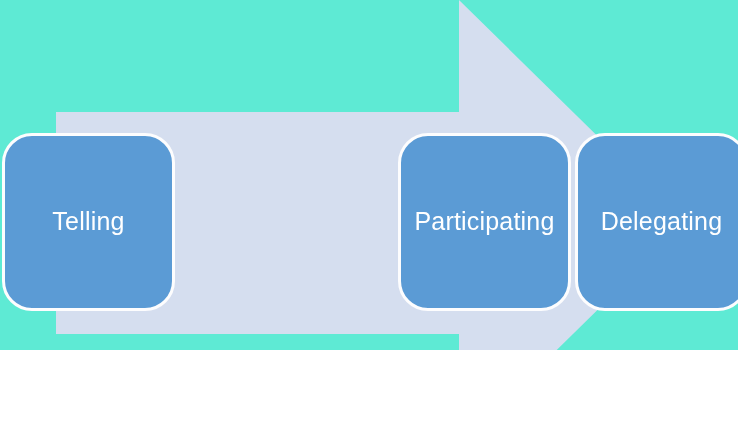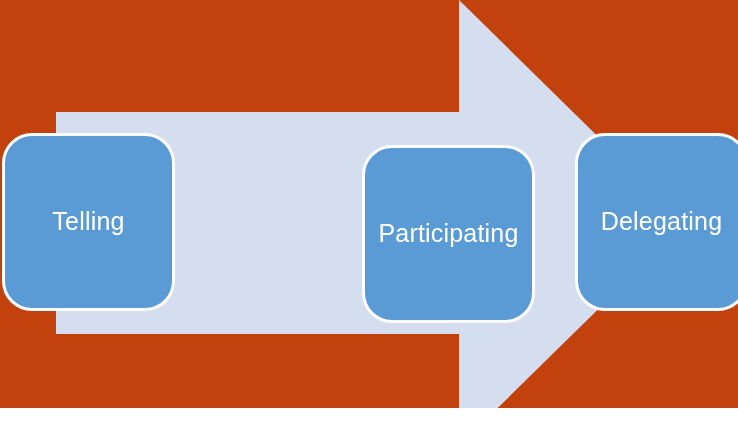--- a/index.html
+++ b/index.html
@@ -4,22 +4,22 @@
 <style>
   
   html, body {
     margin: 0;
     padding: 0;
     background: #ffffff;
   }
   .canvas {
     position: relative;
     width: 738px;
-    height: 408px;
-    background: #c2410c;
+    height: 350px;
+    background: #5eead4;
     overflow: hidden;
     font-family: "Liberation Sans", sans-serif;
   }
   .arrow-svg {
     position: absolute;
     left: 0;
     top: 0;
     width: 738px;
     height: 446px;
     display: block;
@@ -37,21 +37,21 @@
     align-items: center;
     justify-content: center;
     text-align: center;
     color: #ffffff;
     font-size: 25px;
     line-height: 1.1;
     letter-spacing: 0.2px;
   }
   .step-1 { left: 2px; }
   .step-2 { left: 190px; }
-  .step-3 { left: 362px; margin-top: 12px; }
+  .step-3 { left: 398px; }
   .step-4 { left: 575px; }
 </style>
 </head>
 <body>
 
 <div class="canvas">
 
   <svg class="arrow-svg" viewBox="0 0 738 446" xmlns="http://www.w3.org/2000/svg">
     <polygon points="56,112 459,112 459,0 686,223 459,446 459,334 56,334" fill="#D5DEEF"></polygon>
   </svg>

